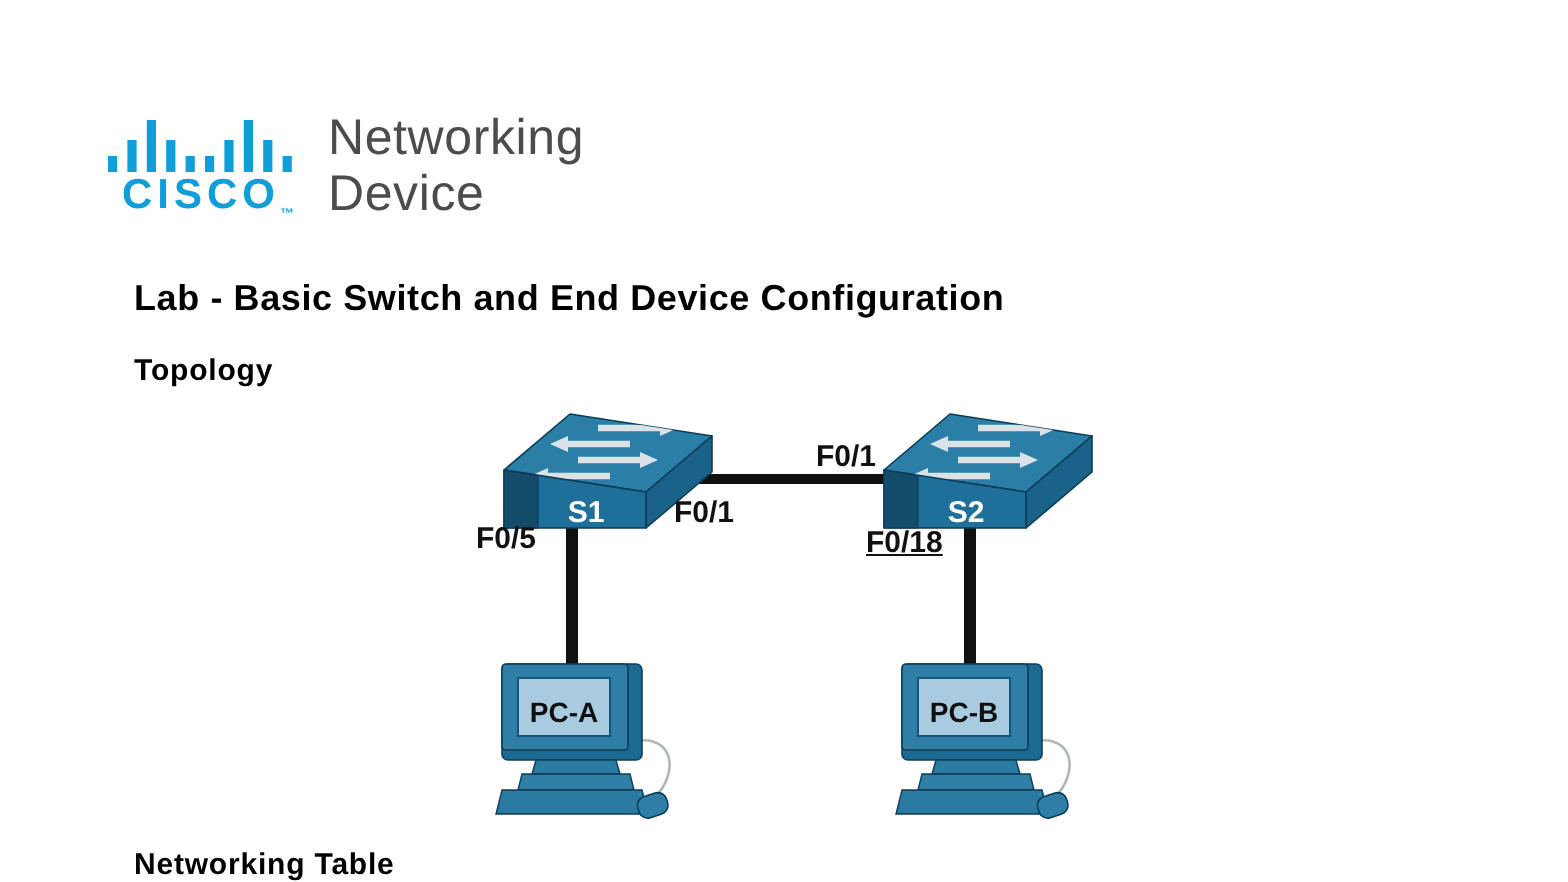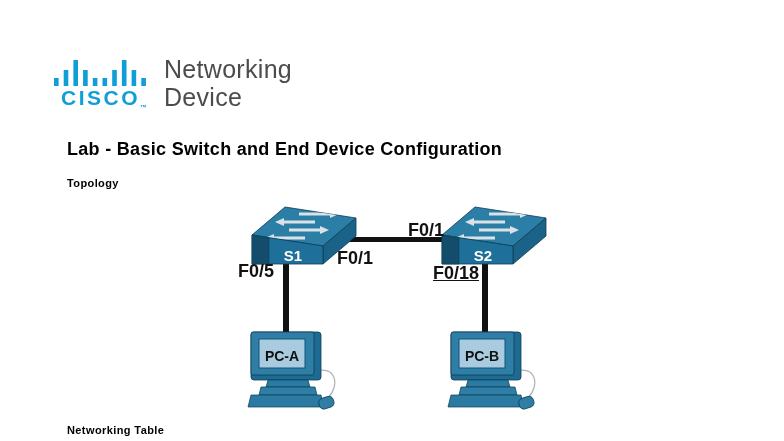--- a/index.html
+++ b/index.html
@@ -9,33 +9,33 @@
   }
   .abs{position:absolute;}
   
   .logo-bars{left:54px;top:59px;}
   .logo-bars rect{fill:#0f9ed8;}
   .cisco-word{left:61px;top:86px;font-size:21px;font-weight:bold;letter-spacing:2.5px;color:#0f9ed8;}
   .cisco-word .tm{font-size:7px;letter-spacing:0;vertical-align:-5px;}
   .org-name{left:164px;top:55px;font-size:25px;line-height:28px;color:#4c4c4e;letter-spacing:0.3px;}
   
   .doc-title{left:67px;top:139px;font-size:18px;font-weight:bold;letter-spacing:0.3px;}
-  .section-heading{font-size:11px;font-weight:bold;letter-spacing:0.4px;}
+  .section-heading{font-size:15px;font-weight:bold;letter-spacing:0.4px;}
   .section-topology{left:67px;top:177px;}
   .section-addressing{left:67px;top:424px;}
   
   .cable{background:#111111;}
   .cable-horizontal{left:335px;top:237px;width:111px;height:5px;}
   .cable-vert-a{left:283px;top:260px;width:6px;height:74px;}
   .cable-vert-b{left:482px;top:260px;width:6px;height:74px;}
   .switch-s1{left:251px;top:204px;}
   .switch-s2{left:441px;top:204px;}
   .pc-a{left:245px;top:330px;}
   .pc-b{left:445px;top:330px;}
-  .port-label{font-size:18px;font-weight:bold;color:#111;white-space:nowrap;text-align:right;}
+  .port-label{font-size:15px;font-weight:bold;color:#111;white-space:nowrap;text-align:right;}
   .port-f01-s1{left:337px;top:248px;}
   .port-f01-s2{left:408px;top:220px;}
   .port-f06{left:238px;top:261px;}
   .port-f018{left:433px;top:263px;text-decoration:underline;}
   
   .switch-label{font:bold 15px "Liberation Sans",sans-serif;fill:#ffffff;text-anchor:middle;}
   .pc-label{font:bold 14px "Liberation Sans",sans-serif;fill:#101010;text-anchor:middle;}
   svg{display:block;}
 </style>
 </head>

